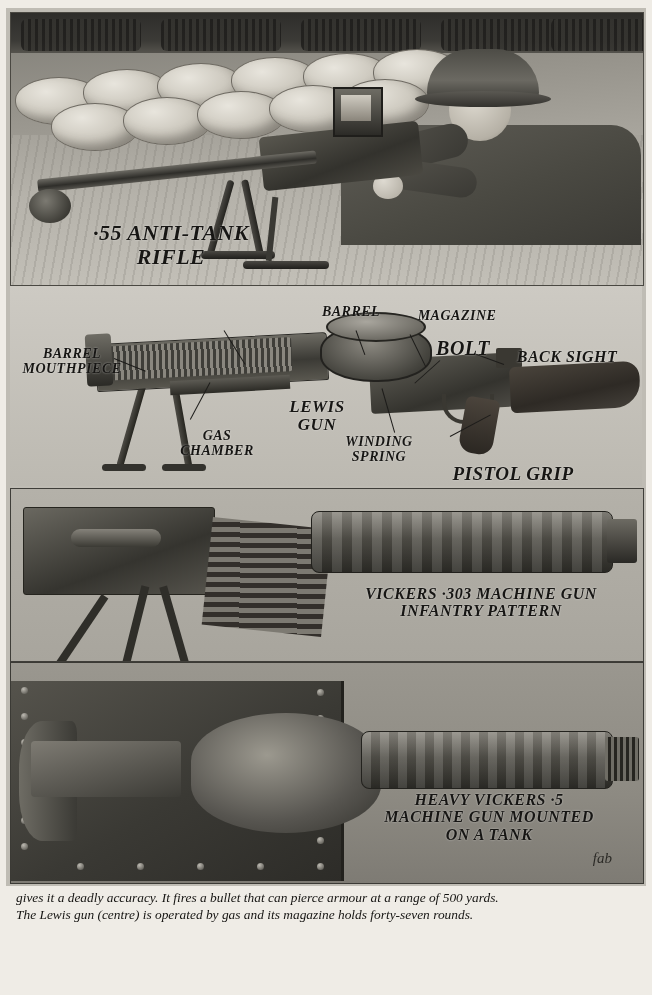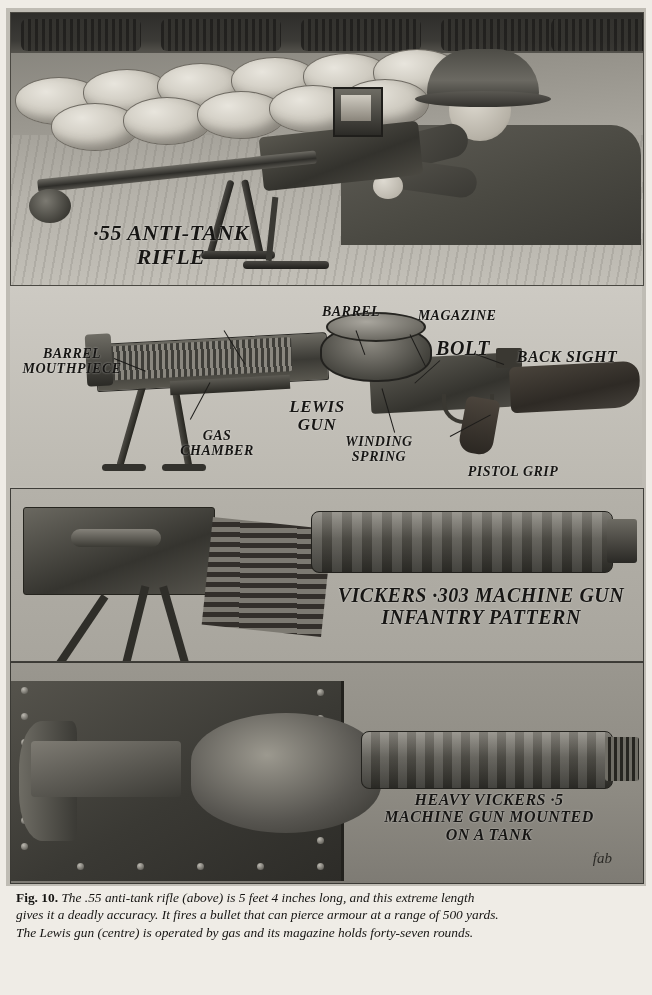--- a/index.html
+++ b/index.html
@@ -360,37 +360,37 @@
       <div class="lbl" style="left:298px; top:18px; width:86px; font-size:14px;">BARREL</div>
       <div class="lbl" style="left:392px; top:22px; width:110px; font-size:14px;">MAGAZINE</div>
       <div class="lbl" style="left:420px; top:52px; width:66px; font-size:20px;">BOLT</div>
       <div class="lbl" style="left:498px; top:62px; width:118px; font-size:16px;font-style:italic;">BACK SIGHT</div>
       <div class="lbl" style="left:8px; top:60px; width:108px; font-size:14px;">BARREL
 MOUTHPIECE</div>
       <div class="lbl" style="left:160px; top:142px; width:94px; font-size:14px;">GAS
 CHAMBER</div>
       <div class="lbl" style="left:318px; top:148px; width:102px; font-size:14px;">WINDING
 SPRING</div>
-      <div class="lbl" style="left:438px; top:178px; width:130px; font-size:14px;">PISTOL GRIP</div>
+      <div class="lbl" style="left:438px; top:178px; width:130px; font-size:19px;">PISTOL GRIP</div>
 
       <div class="lbl" style="left:252px; top:112px; width:110px; font-size:17px;">LEWIS
 GUN</div>
     </div>
 
     <div class="panel" id="panel3">
       <div class="p3-receiver"></div>
       <div class="p3-handle"></div>
       <div class="p3-belt"></div>
       <div class="p3-jacket"></div>
       <div class="p3-muzzle"></div>
       <div class="p3-tripod-leg" style="left:120px; top:96px; transform:rotate(14deg);"></div>
       <div class="p3-tripod-leg" style="left:160px; top:96px; transform:rotate(-16deg);"></div>
       <div class="p3-tripod-leg" style="left:66px;  top:100px; transform:rotate(34deg);"></div>
 
-      <div class="lbl" style="left:320px; top:96px; width:300px; font-size:20px;">VICKERS ·303 MACHINE GUN
+      <div class="lbl" style="left:320px; top:96px; width:300px; font-size:16px;">VICKERS ·303 MACHINE GUN
 INFANTRY PATTERN</div>
     </div>
 
     <div class="panel" id="panel4">
       <div class="tank-plate"></div>
       <div class="tank-rivets">
         <div class="rivet" style="left:4px;  top:0px;"></div>
         <div class="rivet" style="left:4px;  top:26px;"></div>
         <div class="rivet" style="left:4px;  top:52px;"></div>
         <div class="rivet" style="left:4px;  top:78px;"></div>
@@ -416,20 +416,18 @@
       <div class="lbl" style="left:350px; top:128px; width:256px; font-size:16px;">HEAVY VICKERS ·5
 MACHINE GUN MOUNTED
 ON A TANK</div>
     </div>
 
     <div class="sig">fab</div>
   </div>
 
   <div class="caption-area">
     <div class="cap-body">
-      <span class="cap-line"><b>Fig. 10.</b>
-        <span>The .55 anti-tank rifle (above) is 5 feet 4 inches long, and this extreme length</span></span>
       <span class="cap-line">gives it a deadly accuracy. It fires a bullet that can pierce armour at a range of 500 yards.</span>
       <span class="cap-line">The Lewis gun (centre) is operated by gas and its magazine holds forty-seven rounds.</span>
     </div>
   </div>
 
 </div>
 
 </body></html>

